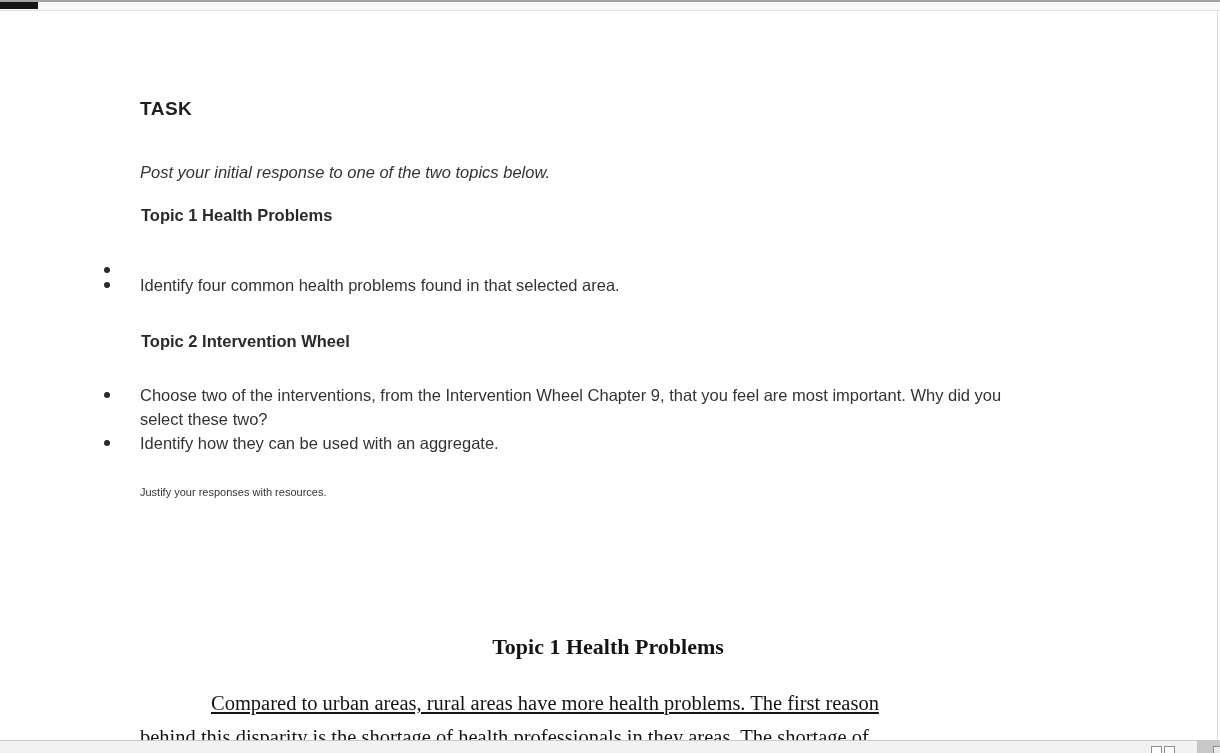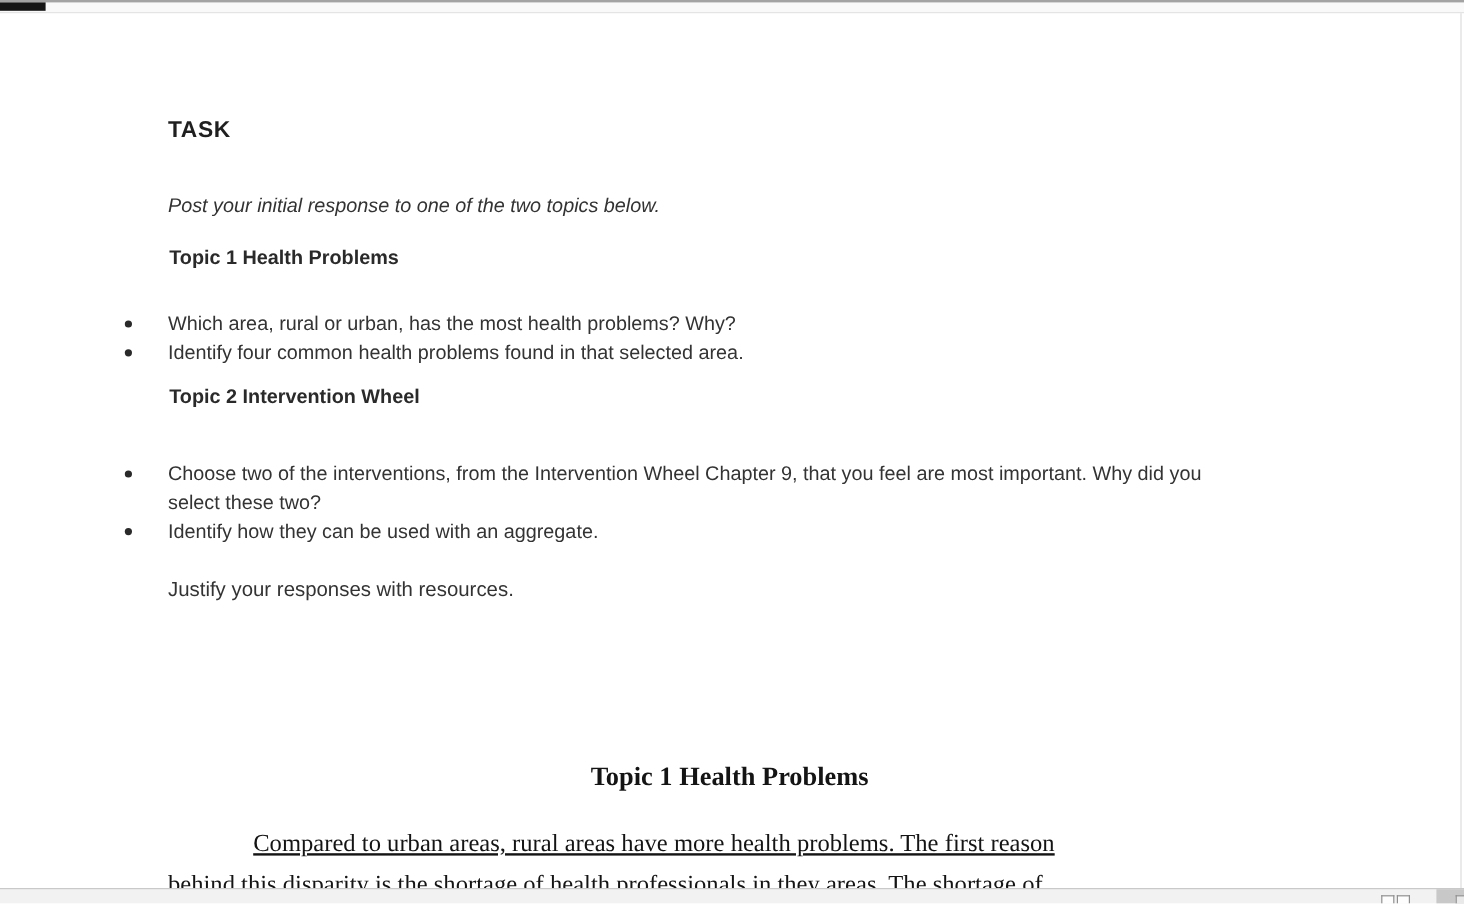--- a/index.html
+++ b/index.html
@@ -35,38 +35,38 @@
   }
   .intro-line {
     position: absolute; left: 140px; top: 160px;
     font-size: 16.5px; line-height: 24px; color: #333333; font-style: italic;
   }
   .topic-title {
     position: absolute; left: 141px;
     font-size: 16.5px; font-weight: bold; color: #2a2a2a;
   }
   .topic-title.t1 { top: 206px; }
-  .topic-title.t2 { top: 322px; text-align: center; }
+  .topic-title.t2 { top: 332px; text-align: center; }
 
   .bullet-list { position: absolute; left: 104px; width: 920px; }
   .bullet-list.l1 { top: 258px; }
   .bullet-list.l2 { top: 383px; }
   .bullet-item { display: flex; align-items: flex-start; }
   .bullet-dot {
     flex: 0 0 auto;
     width: 6px; height: 6px; border-radius: 50%;
     background: #2a2a2a; margin: 9px 30px 0 0;
   }
   .bullet-text {
     font-size: 16.5px; line-height: 24px; color: #333333;
     max-width: 870px;
   }
   .justify-note {
     position: absolute; left: 140px; top: 480px;
-    font-size: 17px; line-height: 24px; color: #333333; text-align: right;
+    font-size: 11px; line-height: 24px; color: #333333; text-align: right;
   }
 
   
   .essay {
     position: absolute; left: 140px; top: 634px; width: 936px;
     font-family: "Liberation Serif", serif; color: #141414;
   }
   .essay-heading {
     text-align: center;
     font-size: 22px; font-weight: bold;
@@ -109,21 +109,20 @@
 <div class="right-edge-line"></div>
 
 <div class="task-heading">TASK</div>
 <div class="intro-line">Post your initial response to one of the two topics below.</div>
 
 <div class="topic-title t1">Topic 1 Health Problems</div>
 
 <div class="bullet-list l1">
   <div class="bullet-item">
     <span class="bullet-dot"></span>
-    <span class="bullet-text">Which area, rural or urban, has the most health problems? Why?</span>
   </div>
   <div class="bullet-item">
     <span class="bullet-dot"></span>
     <span class="bullet-text">Identify four common health problems found in that selected area.</span>
   </div>
 </div>
 
 <div class="topic-title t2">Topic 2 Intervention Wheel</div>
 
 <div class="bullet-list l2">

